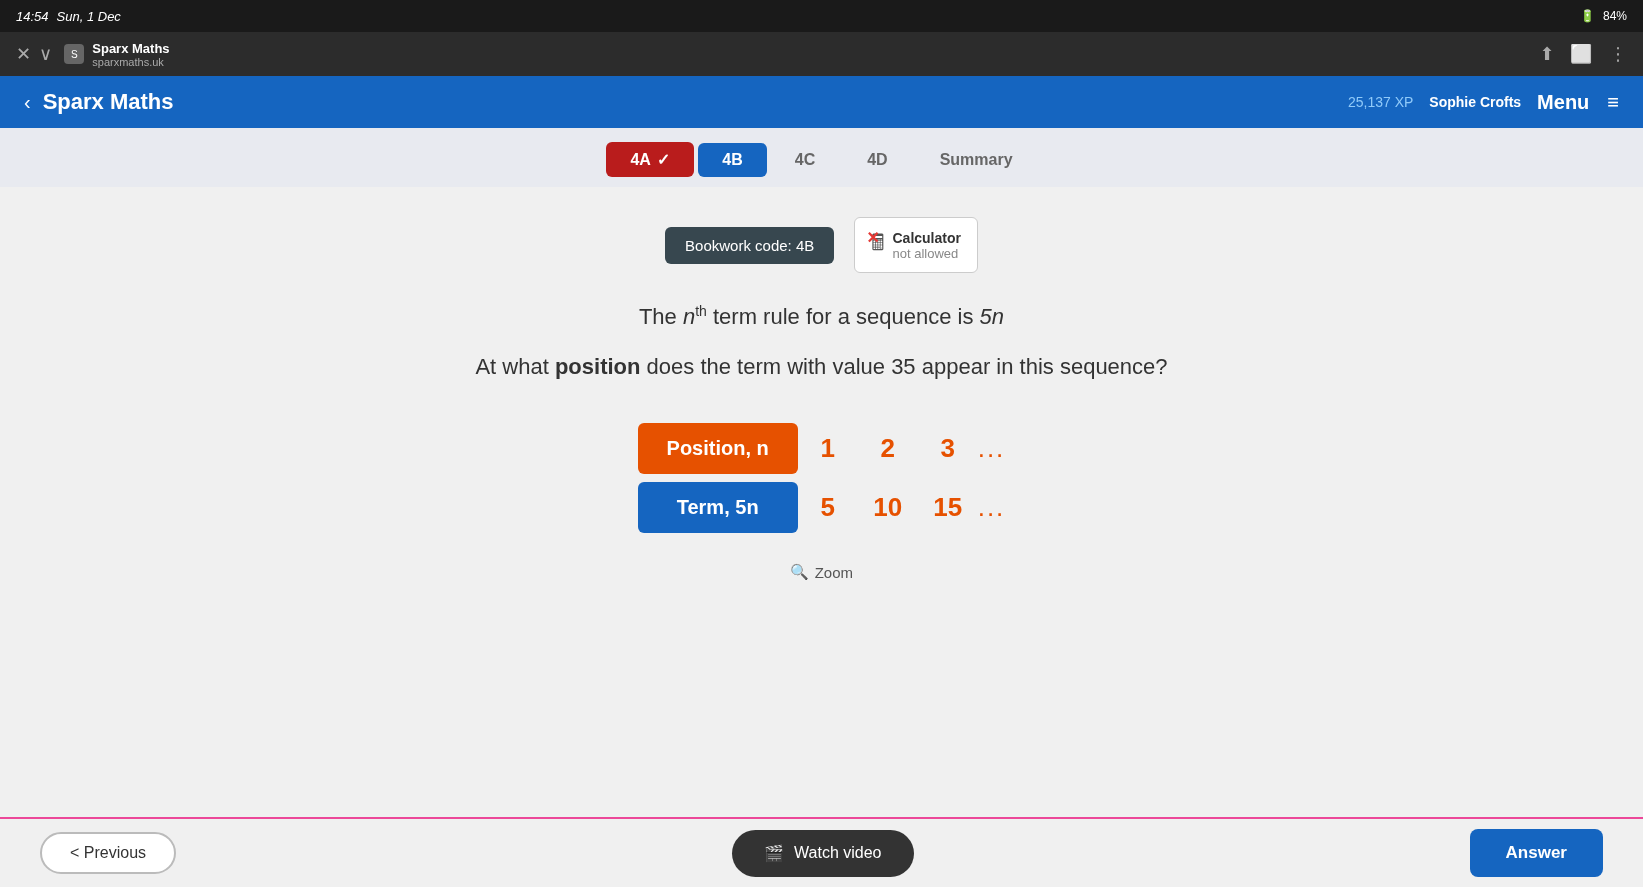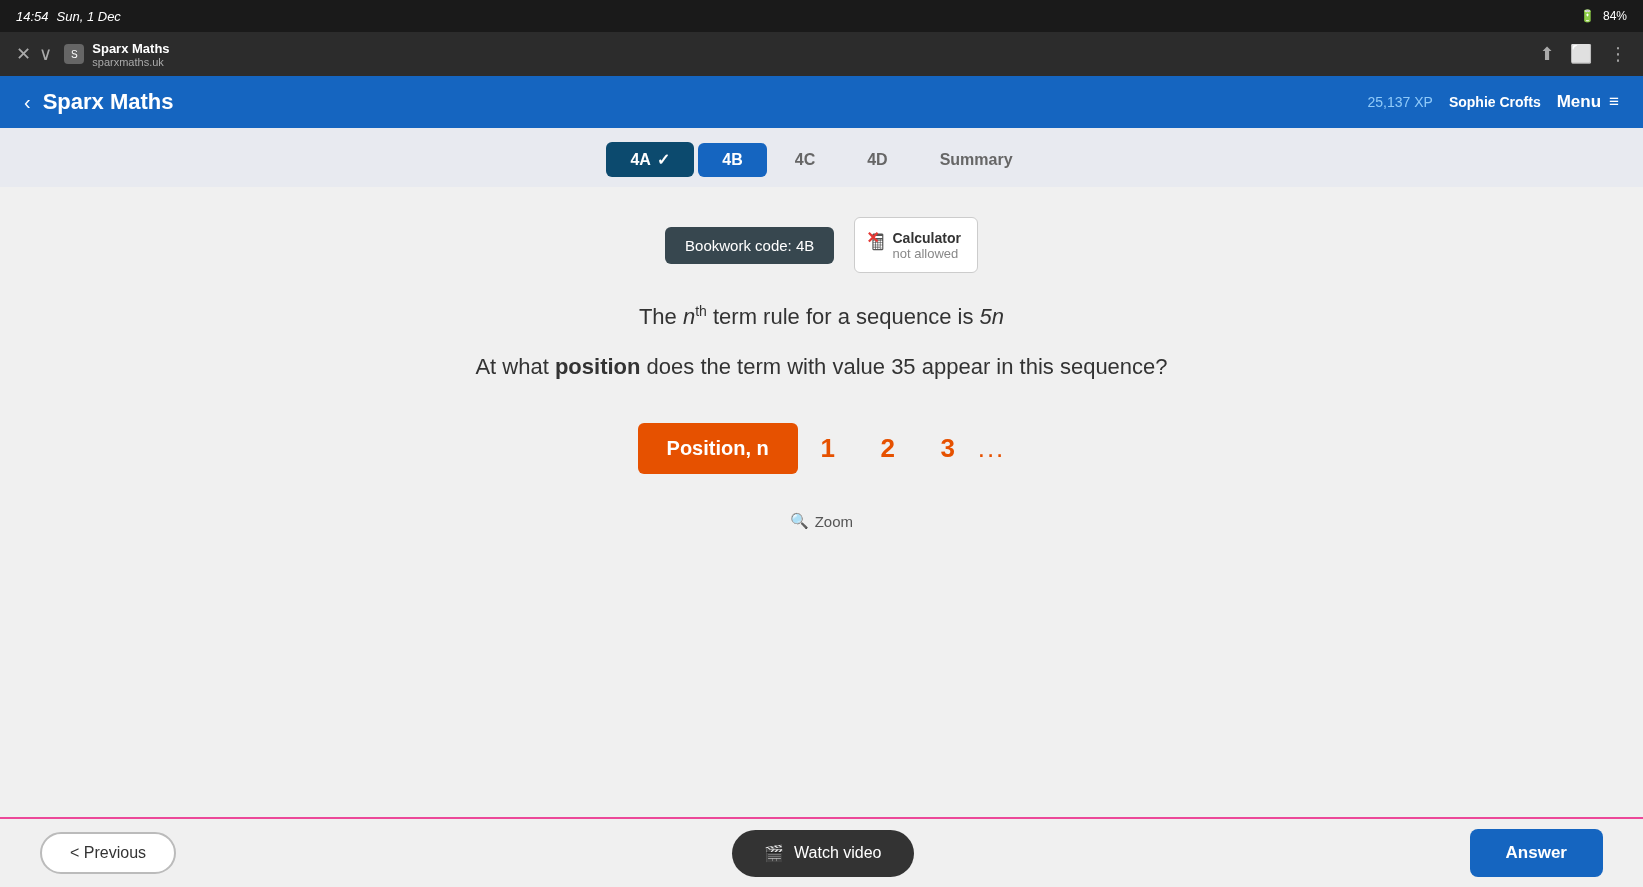--- a/index.html
+++ b/index.html
@@ -53,21 +53,21 @@
       align-items: center;
       justify-content: space-between;
       height: 52px;
     }
     .app-header-left { display: flex; align-items: center; gap: 12px; }
     .back-btn { font-size: 20px; cursor: pointer; color: white; }
     .app-title { font-size: 22px; font-weight: 700; color: white; }
     .app-header-right { display: flex; align-items: center; gap: 16px; font-size: 14px; margin-left: 22px; }
     .xp-text { color: #90caf9; }
     .user-name { color: white; font-weight: 600; }
-    .menu-btn { color: white; display: flex; align-items: flex-end; gap: 8px; font-size: 17px; font-weight: 600; }
+    .menu-btn { color: white; display: flex; align-items: flex-end; gap: 18px; font-size: 20px; font-weight: 600; }
 
     
     .tab-bar {
       background: #e8eaf0;
       display: flex;
       align-items: center;
       justify-content: center;
       padding: 14px 0 10px;
       gap: 4px;
     }
@@ -78,21 +78,21 @@
       font-weight: 600;
       cursor: pointer;
       color: #555;
       background: transparent;
       border: none;
       display: flex;
       align-items: center;
       gap: 6px;
     }
     .tab.active-green {
-      background: #0c4a6e;
+      background: #b91c1c;
       color: white;
       border-radius: 6px;
     }
     .tab.active-blue {
       background: #1565c0;
       color: white;
       border-radius: 6px;
     }
     .tab.inactive { color: #666; }
 
@@ -351,20 +351,29 @@
             <div class="table-label label-orange">Position, n</div>
           </td>
       <td class="table-value">1</td>
       <td class="table-value">2</td>
       <td class="table-value">3</td>
       <td class="table-dots">...</td>
     </tr>
     <tr class="table-row-gap">
           <td colspan="5"></td>
         </tr>
+    <tr>
+      <td>
+            <div class="table-label label-blue">Term, 5n</div>
+          </td>
+      <td class="table-value">5</td>
+      <td class="table-value">10</td>
+      <td class="table-value">15</td>
+      <td class="table-dots">...</td>
+    </tr>
   </tbody>
     </table>
 
   <div class="zoom-btn">
     <span>🔍</span>
     <span>Zoom</span>
   </div>
 
 </div>
 

